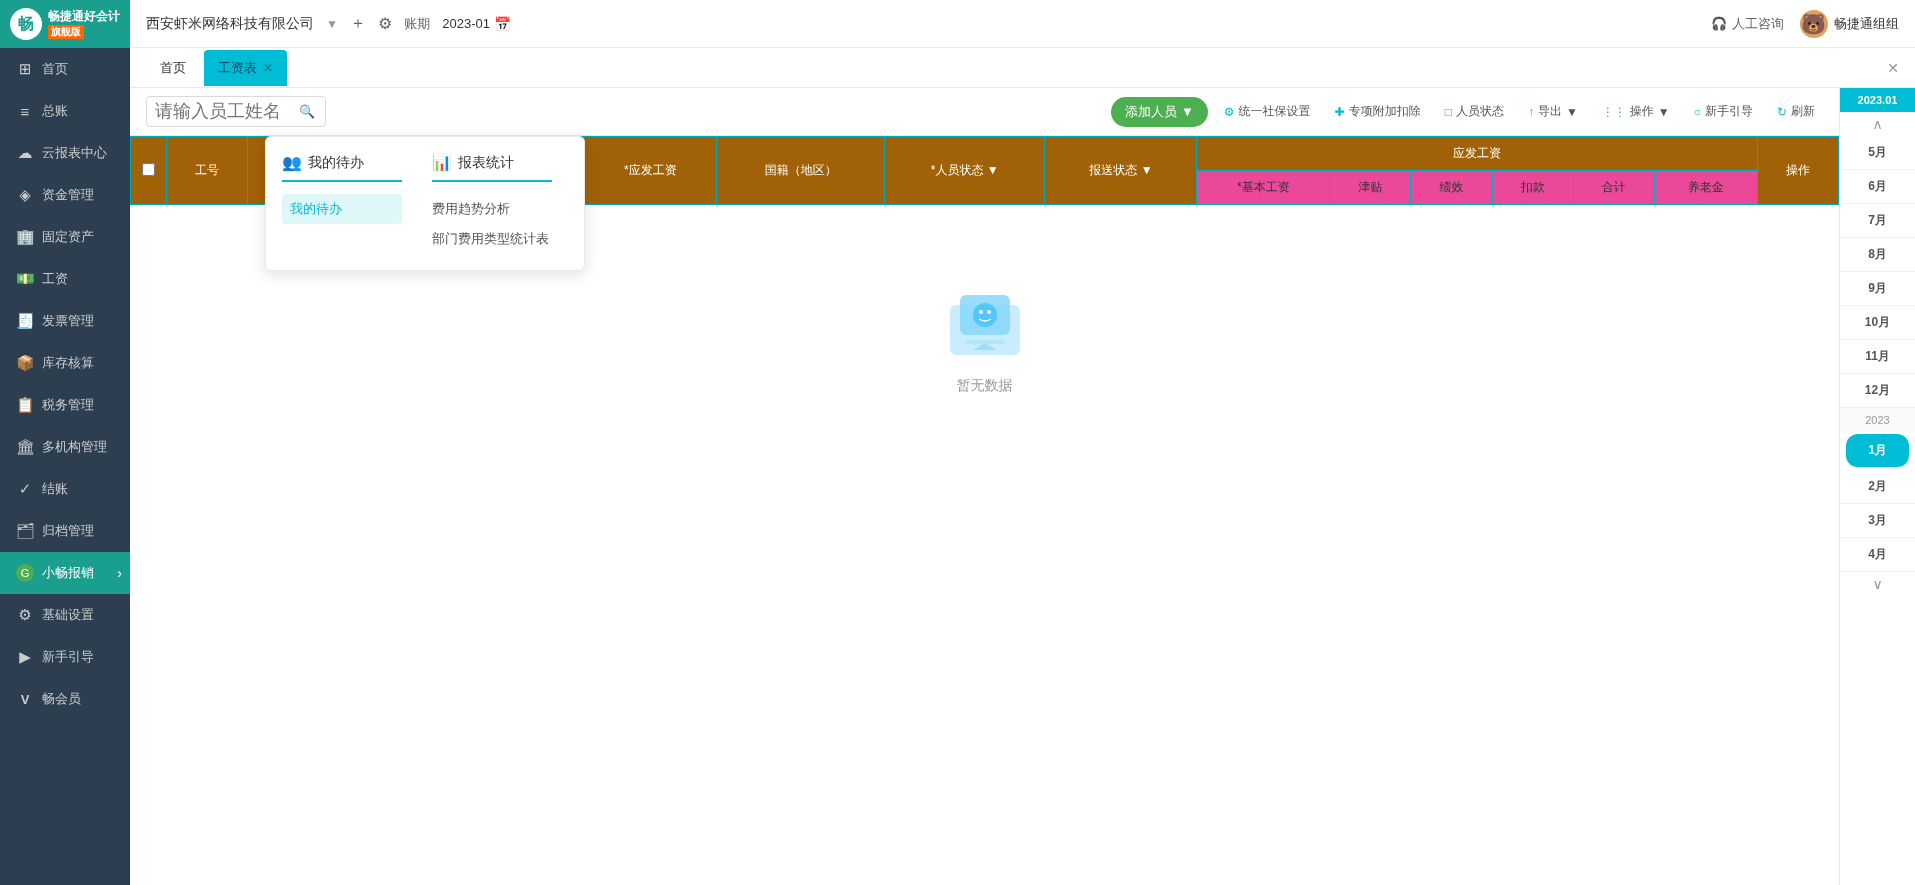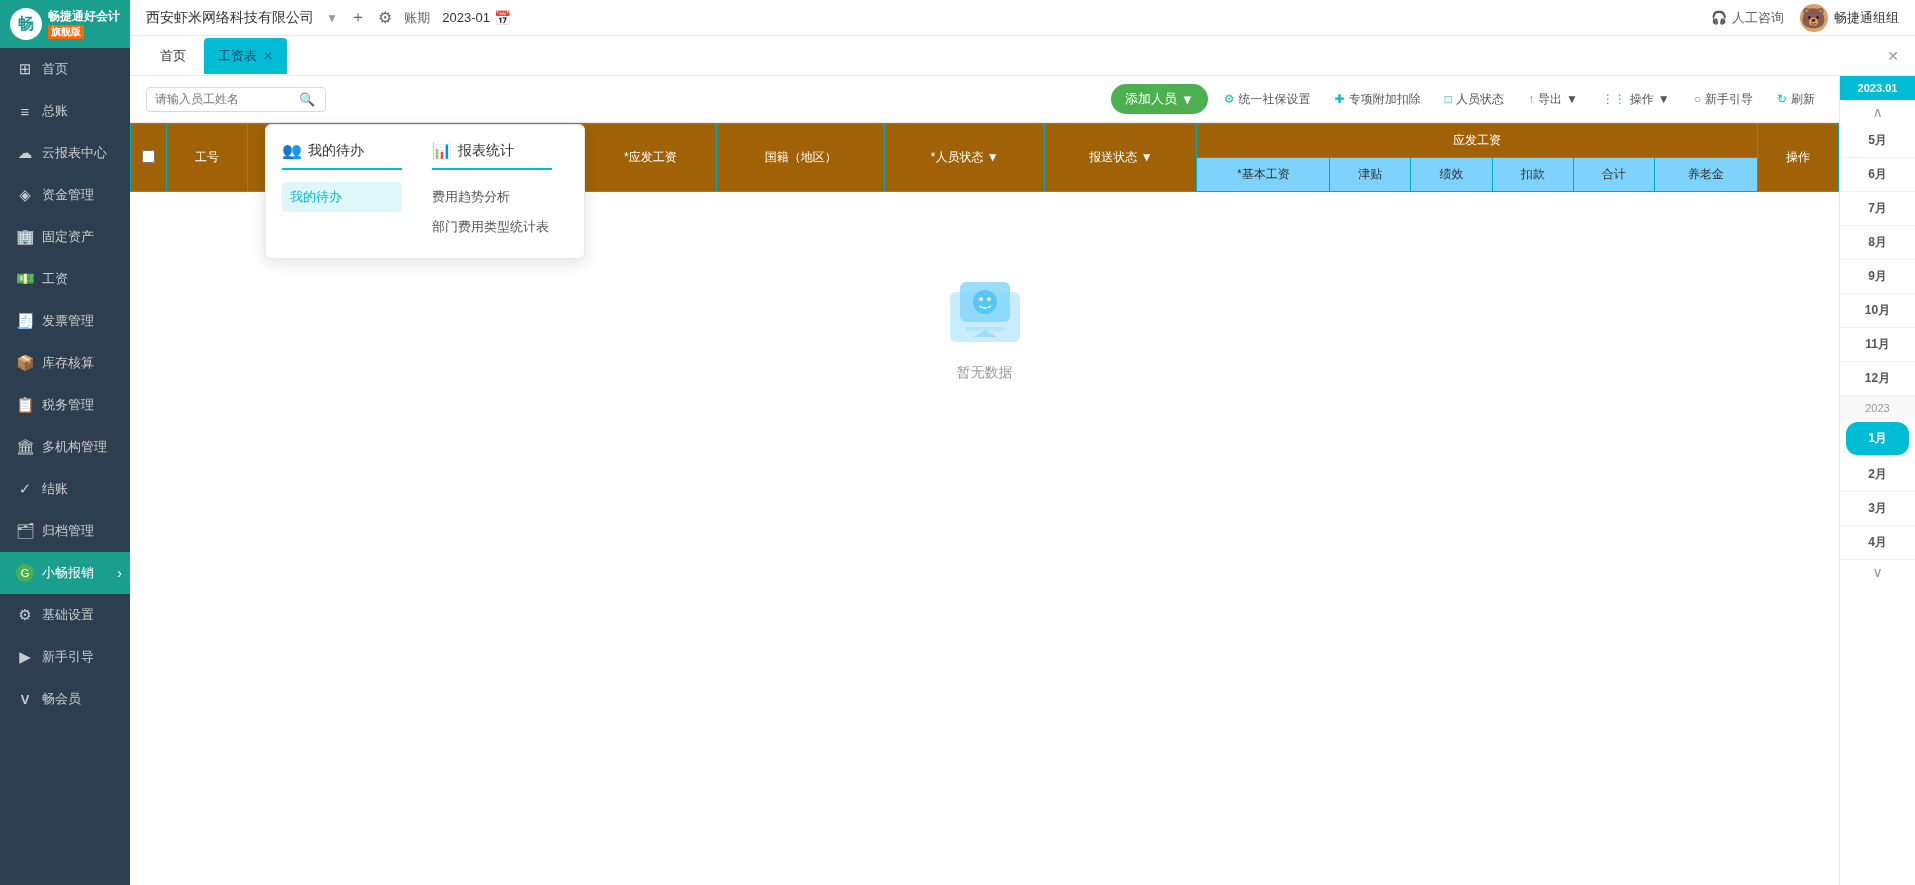--- a/index.html
+++ b/index.html
@@ -50,21 +50,21 @@
     }
     .sidebar-item.highlighted { background: #1a9f8f; color: white; }
     .sidebar-icon { font-size: 15px; width: 18px; text-align: center; }
 
     
     .main { flex: 1; display: flex; flex-direction: column; overflow: hidden; }
 
     
     .top-header {
       background: white;
-      height: 36px;
+      height: 48px;
       display: flex;
       align-items: center;
       padding: 0 16px;
       border-bottom: 1px solid #e8e8e8;
       gap: 12px;
     }
     .company-name { font-size: 14px; color: #333; font-weight: 500; display: flex; align-items: center; gap: 4px; }
     .chevron-icon { color: #999; font-size: 12px; }
     .add-icon { color: #666; font-size: 16px; cursor: pointer; }
     .settings-icon { color: #666; font-size: 16px; cursor: pointer; }
@@ -119,21 +119,21 @@
     .search-box {
       display: flex;
       align-items: center;
       border: 1px solid #d9d9d9;
       border-radius: 4px;
       padding: 4px 8px;
       gap: 4px;
       width: 180px;
     }
     .search-box input {
-      border: none; outline: none; font-size: 12px; color: #6d28d9; width: 140px; background: transparent;
+      border: none; outline: none; font-size: 18px; color: #6d28d9; width: 140px; background: transparent;
     }
     .search-icon { color: #999; font-size: 13px; cursor: pointer; }
     .toolbar-right { margin-left: auto; display: flex; align-items: center; gap: 8px; }
     .btn-add {
       background: #4caf50;
       color: white;
       border: none;
       border-radius: 15px;
       padding: 6px 14px;
       cursor: pointer;
@@ -161,21 +161,21 @@
     .salary-table th {
       background: #a16207;
       color: white;
       padding: 8px 10px;
       text-align: center;
       border: 1px solid #00acc1;
       white-space: nowrap;
       font-weight: normal;
     }
     .salary-table th.sub-header {
-      background: #7dd3fc;
+      background: #ec4899;
       color: #333;
     }
     .salary-table td {
       padding: 8px 10px;
       text-align: center;
       border: 1px solid #e8e8e8;
       color: #333;
     }
 
     

